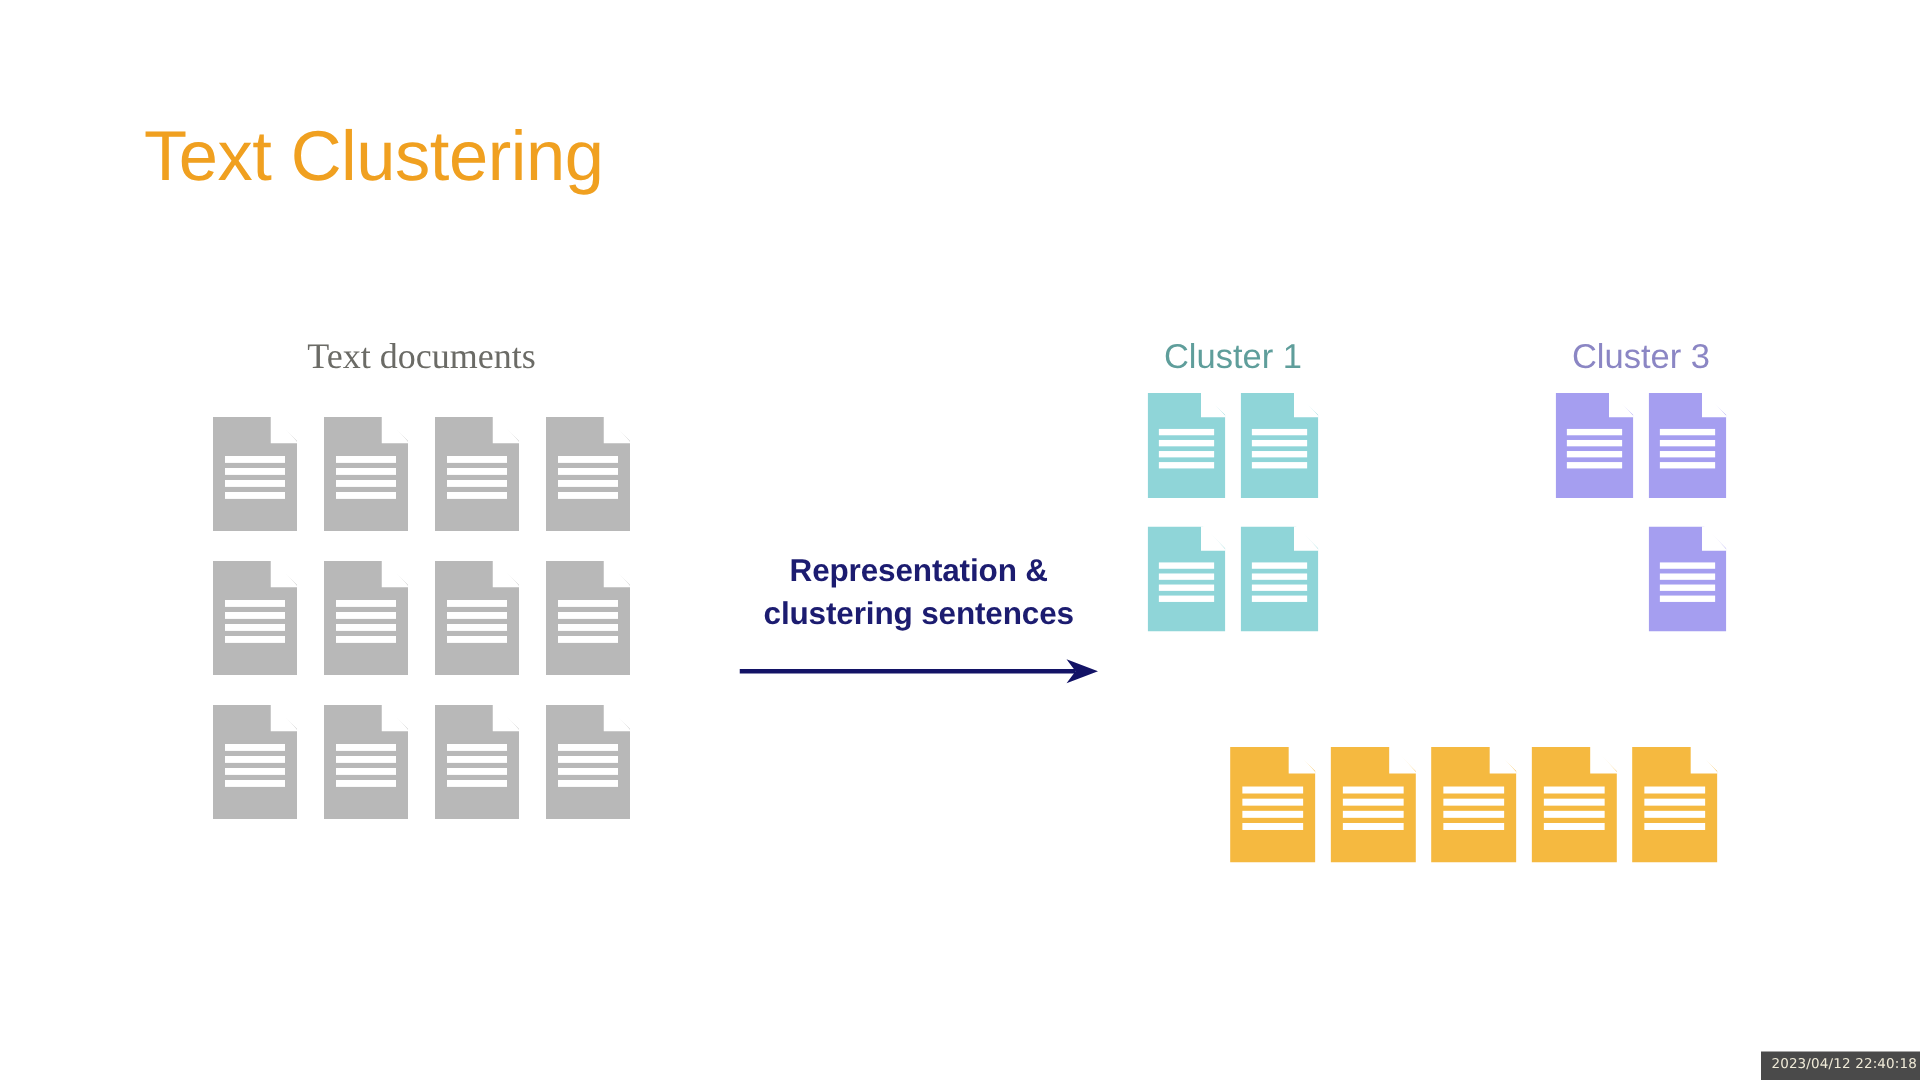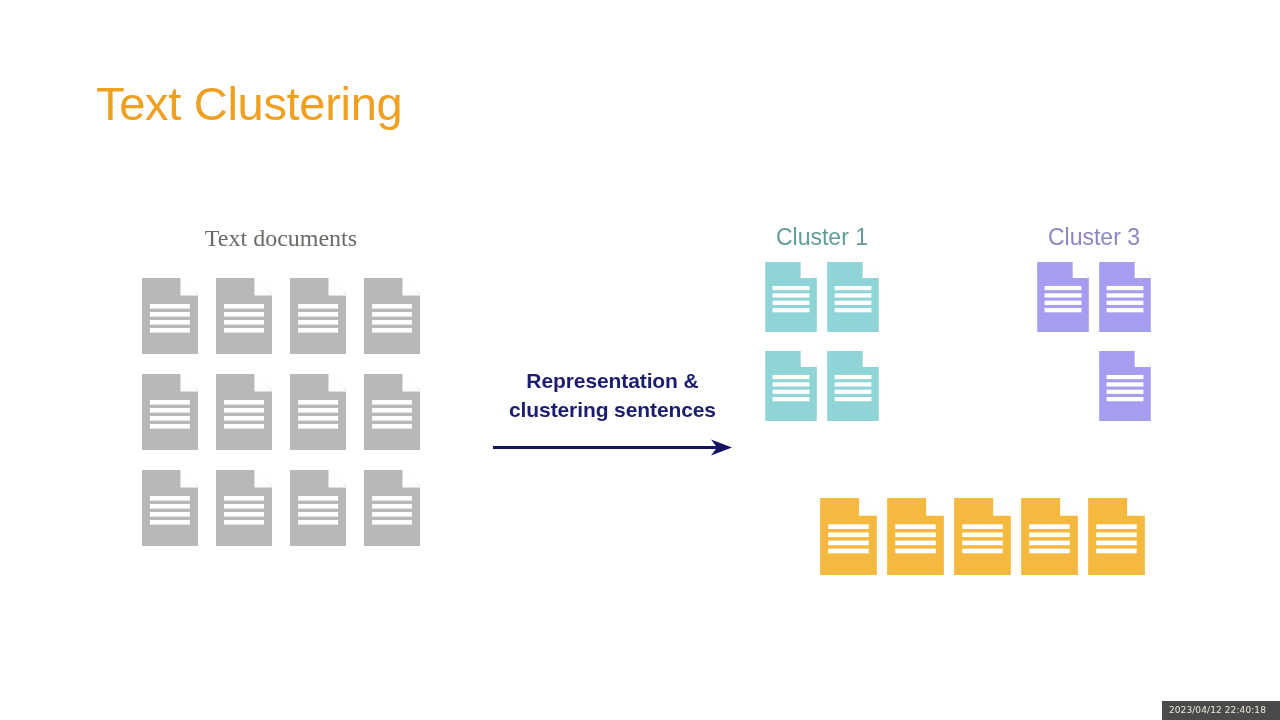--- a/index.html
+++ b/index.html
@@ -115,21 +115,21 @@
 
   
   #timestamp {
     position:absolute;
     right:0px; bottom:0px;
     background:#4a4a4a;
     color:#f0ebd8;
     font-family:"DejaVu Sans", sans-serif;
     font-size:9px;
     line-height:12px;
-    padding:3px 14px 4px 7px;
+    padding:3px 2px 4px 7px;
     letter-spacing:0.1px;
     white-space:nowrap;
     margin-top:28px;
   }
 </style>
 </head>
 <body>
 
 <div id="slide">
 

